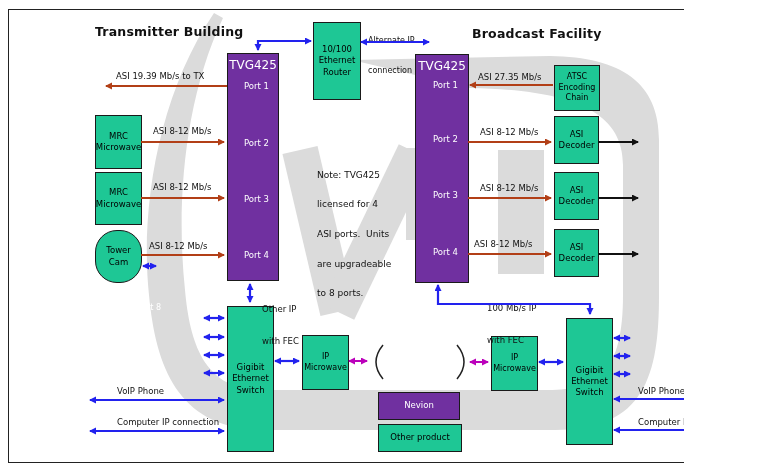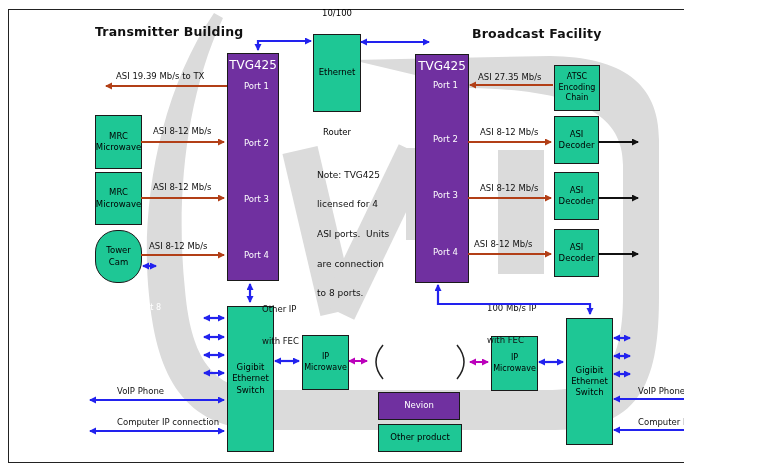--- a/index.html
+++ b/index.html
@@ -52,21 +52,21 @@
   </div>
 
   <div class="box purple tvg" style="left:415px;top:54px;width:52px;height:227px;">
     <div class="tvg-title">TVG425</div>
     <div class="port" style="top:25px;">Port 1</div>
     <div class="port" style="top:79px;">Port 2</div>
     <div class="port" style="top:135px;">Port 3</div>
     <div class="port" style="top:192px;">Port 4</div>
   </div>
 
-  <div class="box teal" style="left:313px;top:34px;width:46px;height:76px;gap:48px;">
+  <div class="box teal" style="left:313px;top:22px;width:46px;height:76px;">
     <span>10/100</span>
     <span>Ethernet</span>
     <span>Router</span>
   </div>
 
   <div class="box teal" style="left:95px;top:115px;width:45px;height:52px;">
     <span>MRC</span>
     <span>Microwave</span>
   </div>
   <div class="box teal" style="left:95px;top:172px;width:45px;height:51px;">
@@ -116,20 +116,24 @@
     <span>Microwave</span>
   </div>
 
   <div class="box purple" style="left:378px;top:392px;width:80px;height:26px;">
     <span>Nevion</span>
   </div>
   <div class="box teal" style="left:378px;top:424px;width:82px;height:26px;">
     <span>Other product</span>
   </div>
 
+  <div class="lbl" style="left:368px;top:16px;font-size:8px;">
+    <div>Alternate IP</div>
+    <div>connection</div>
+  </div>
 
   <div class="lbl" style="left:116px;top:71px;">ASI 19.39 Mb/s to TX</div>
   <div class="lbl" style="left:478px;top:72px;">ASI 27.35 Mb/s</div>
 
   <div class="lbl" style="left:153px;top:126px;">ASI 8-12 Mb/s</div>
   <div class="lbl" style="left:153px;top:182px;">ASI 8-12 Mb/s</div>
   <div class="lbl" style="left:149px;top:241px;">ASI 8-12 Mb/s</div>
   <div class="lbl" style="left:480px;top:127px;">ASI 8-12 Mb/s</div>
   <div class="lbl" style="left:480px;top:183px;">ASI 8-12 Mb/s</div>
   <div class="lbl" style="left:474px;top:239px;">ASI 8-12 Mb/s</div>
@@ -140,21 +144,21 @@
   </div>
   <div class="lbl" style="left:487px;top:282px;">
     <div>100 Mb/s IP</div>
     <div>with FEC</div>
   </div>
 
   <div class="lbl" style="left:317px;top:151px;font-size:9px;line-height:1.1;">
     <div class="note-line">Note: TVG425</div>
     <div class="note-line">licensed for 4</div>
     <div class="note-line">ASI ports.  Units</div>
-    <div class="note-line">are connection</div>
+    <div class="note-line">are upgradeable</div>
     <div class="note-line">to 8 ports.</div>
   </div>
 
   <div class="lbl" style="left:117px;top:386px;">VoIP Phone</div>
   <div class="lbl" style="left:117px;top:417px;">Computer IP connection</div>
   <div class="lbl" style="left:638px;top:386px;">VoIP Phone</div>
   <div class="lbl" style="left:638px;top:417px;">Computer IP connection</div>
 
   <div class="lbl" id="rt8" style="left:147px;top:303px;font-size:8px;">rt 8</div>
 

